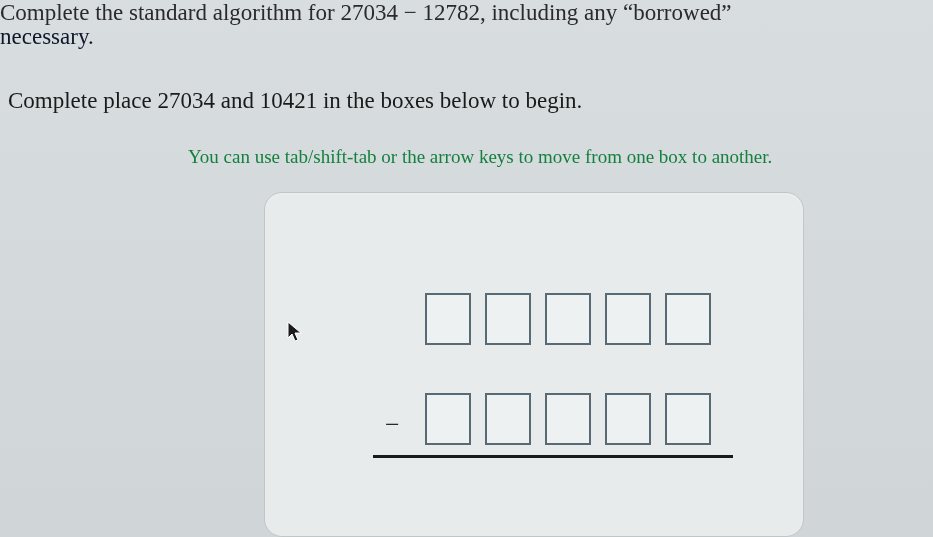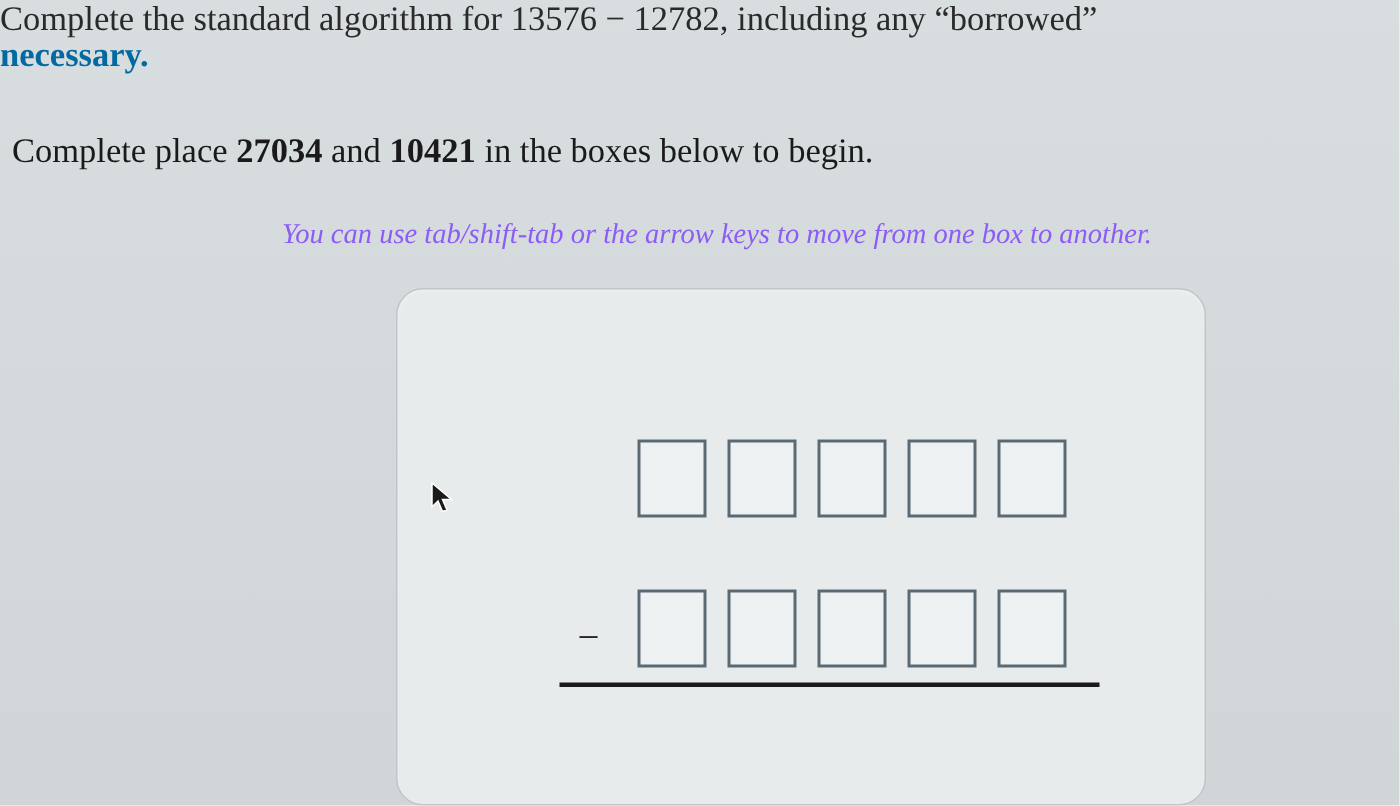--- a/index.html
+++ b/index.html
@@ -22,40 +22,38 @@
       left: 0px;
       font-size: 23px;
       color: #2a2a2a;
       white-space: nowrap;
     }
     .line2 {
       position: absolute;
       top: 24px;
       left: 0px;
       font-size: 23px;
-      color: #0369a1;
-      font-weight: bold;
+      color: #0f172a;
     }
     .line3 {
       position: absolute;
       top: 88px;
       left: 8px;
       font-size: 23px;
       color: #1a1a1a;
     }
     .line3 .bold {
-      font-weight: bold;
+      font-weight: normal;
     }
     .hint {
       position: absolute;
       top: 146px;
       left: 188px;
       font-size: 19px;
-      color: #8b5cf6;
-      font-style: italic;
+      color: #15803d;
     }
     .card {
       position: absolute;
       top: 192px;
       left: 264px;
       width: 540px;
       height: 345px;
       background: #e8ebec;
       border: 1px solid #c0c5c8;
       border-radius: 18px;
@@ -105,21 +103,21 @@
       top: 128px;
       left: 22px;
       width: 16px;
       height: 22px;
       pointer-events: none;
     }
   </style>
 </head>
 <body>
 
-<div class="line1">Complete the standard algorithm for 13576 − 12782, including any “borrowed”</div>
+<div class="line1">Complete the standard algorithm for 27034 − 12782, including any “borrowed”</div>
 <div class="line2">necessary.</div>
 
 <div class="line3">
   <span>Complete place </span><span class="bold">27034</span><span> and </span><span class="bold">10421</span><span> in the boxes below to begin.</span>
 </div>
 
 <div class="hint">You can use tab/shift-tab or the arrow keys to move from one box to another.</div>
 
 <div class="card">
   <div class="row row1">

